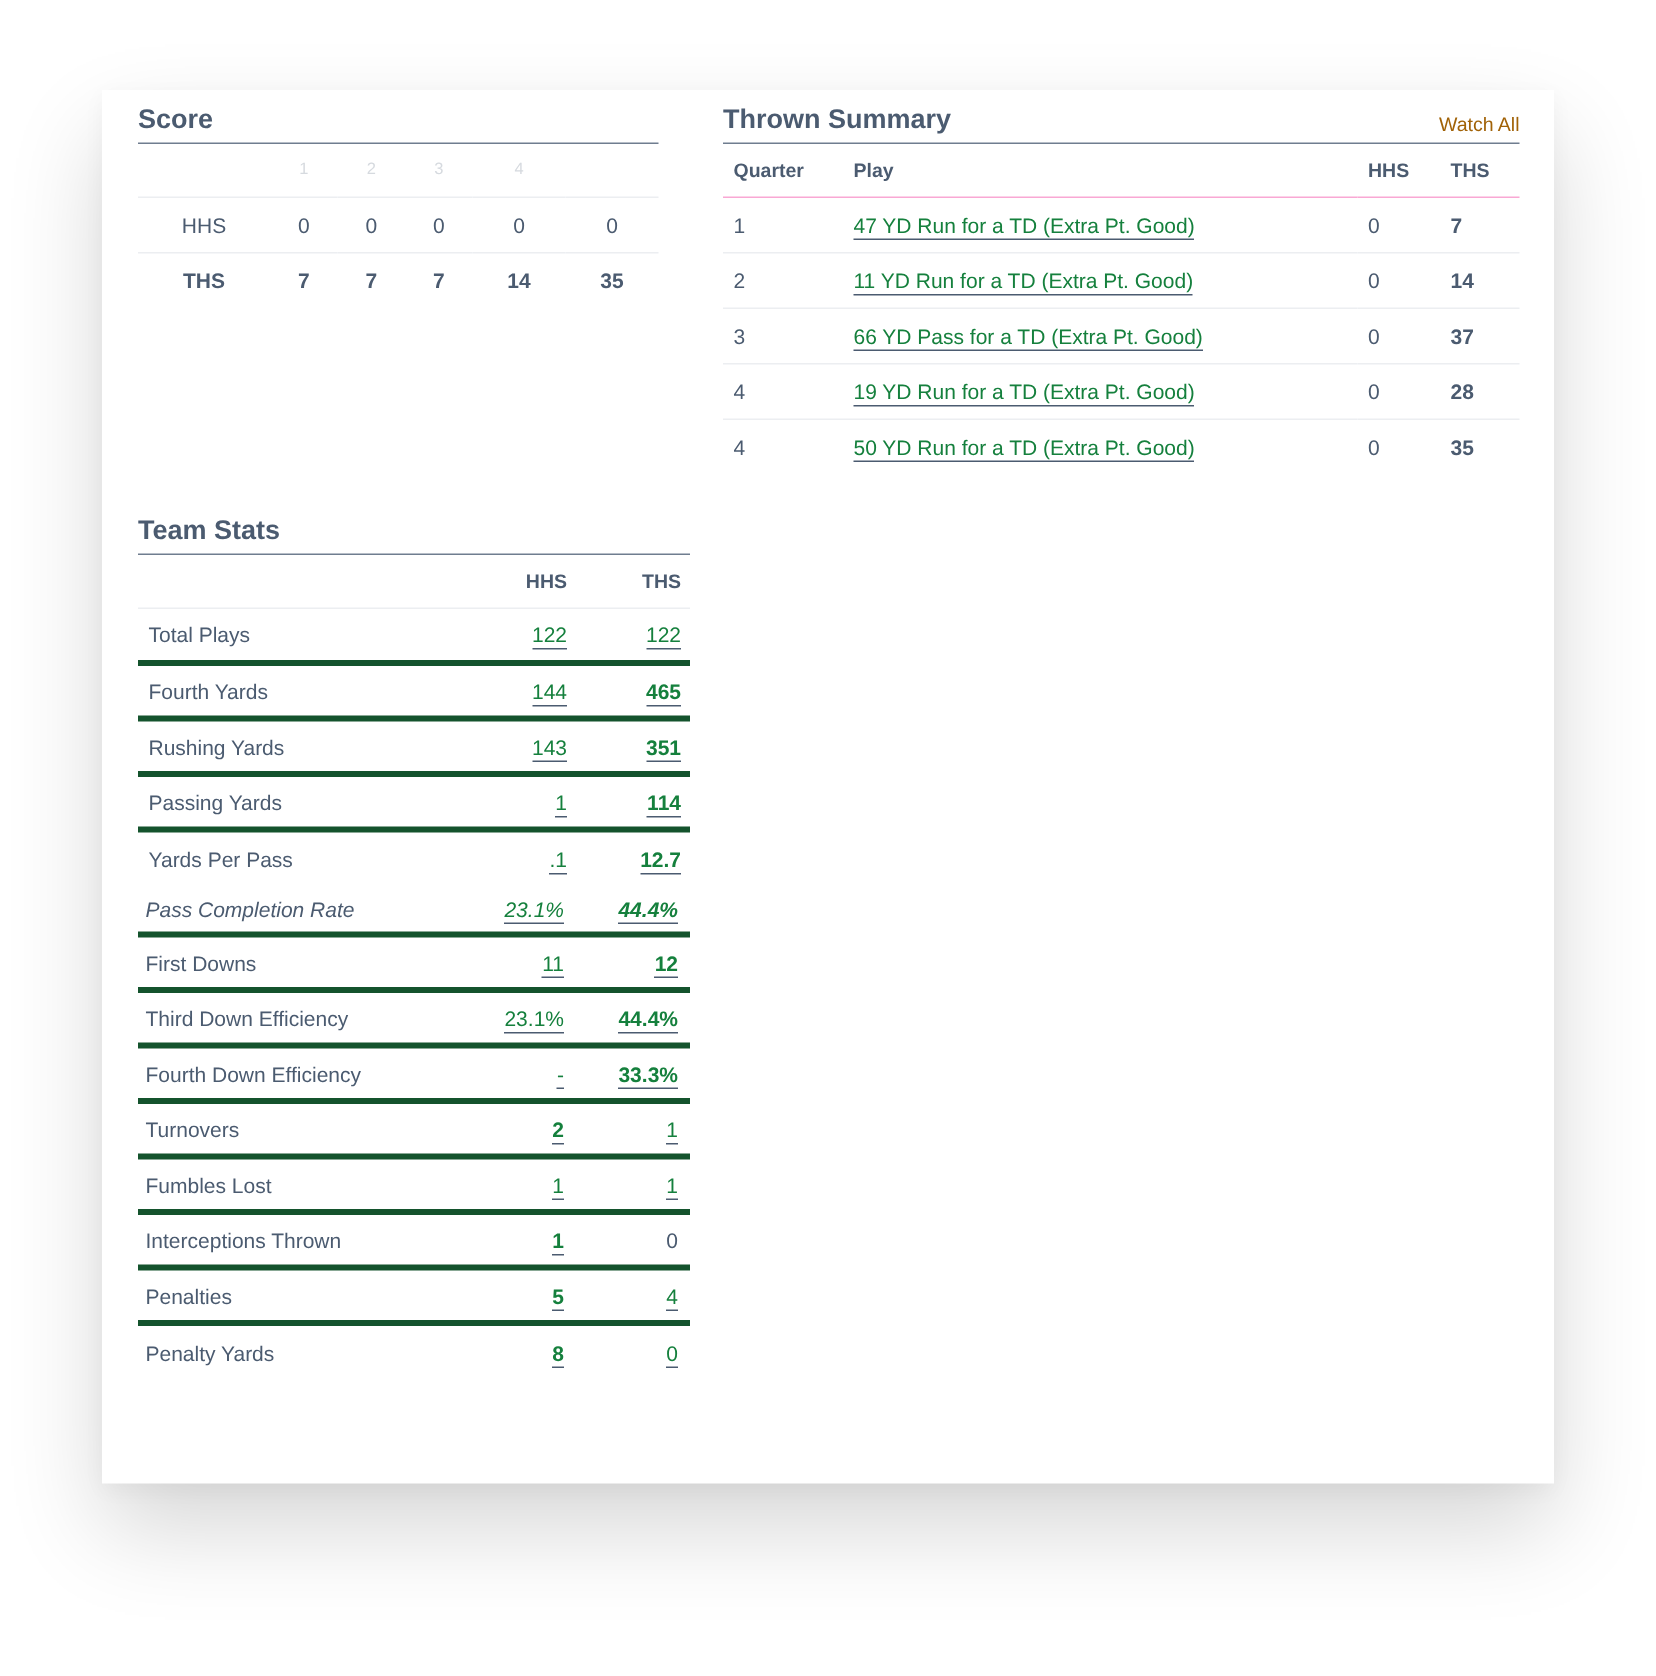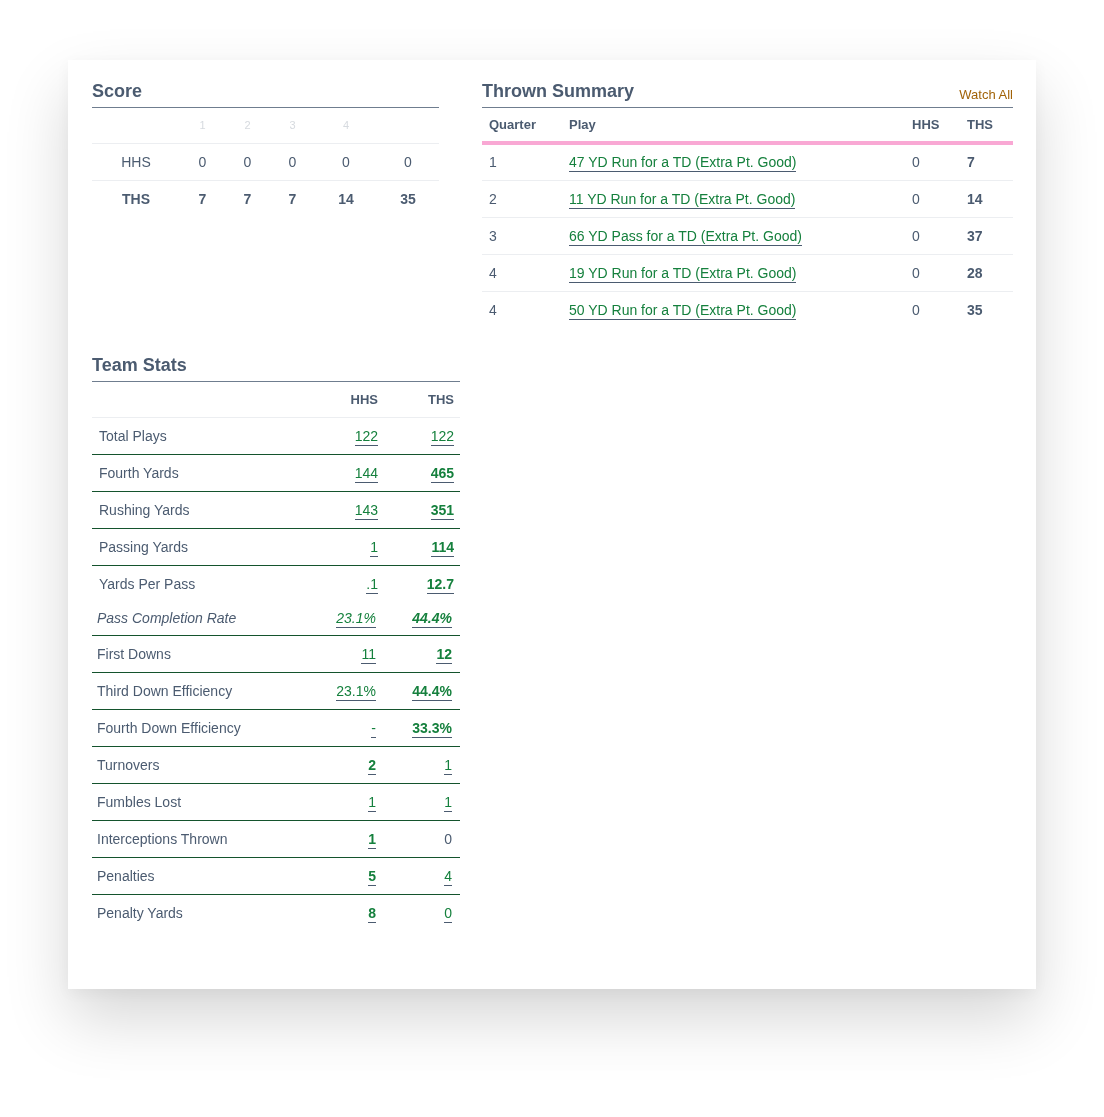--- a/index.html
+++ b/index.html
@@ -18,21 +18,20 @@
       box-shadow: 0 30px 60px rgba(0,0,0,0.16), 0 4px 14px rgba(0,0,0,0.04);
     }
     .section-title {
       font-size: 18px;
       font-weight: bold;
       color: #4b5b70;
       height: 28px;
       line-height: 22px;
       border-bottom: 1.5px solid #6f7d8f;
       position: relative;
-      margin-top: 12px;
     }
     .watch-all {
       position: absolute;
       right: 0; top: 4px;
       font-size: 13px;
       font-weight: normal;
       color: #a16207;
       cursor: pointer;
     }
     
@@ -63,21 +62,21 @@
     .summary {
       position: absolute;
       left: 414px; top: 8px;
       width: 531px;
     }
     .summary th {
       font-size: 13px;
       font-weight: bold;
       text-align: left;
       height: 35px;
-      border-bottom: 4px solid #f9a8d4;
+      border-bottom: 1px solid #f9a8d4;
       padding-left: 7px;
     }
     .summary td {
       font-size: 14px;
       height: 37px;
       text-align: left;
       padding-left: 7px;
       border-bottom: 1px solid #eceef1;
     }
     .summary tr:last-child td { border-bottom: none; }
@@ -99,21 +98,21 @@
       font-size: 13px;
       font-weight: bold;
       text-align: right;
       height: 35px;
       border-bottom: 1px solid #eceef1;
       padding-right: 6px;
     }
     .stats td {
       font-size: 14px;
       height: 37px;
-      border-bottom: 1px solid #14532d;
+      border-bottom: 4px solid #14532d;
     }
     .stats td.lbl { padding-left: 7px; text-align: left; }
     .stats td.val { text-align: right; padding-right: 6px; }
     .stats tr.nb td { border-bottom: none; }
     .stats tr.alt td.lbl { padding-left: 5px; }
     .stats tr.alt td.val.h { padding-right: 8px; }
     .stats tr.alt td.val.t { padding-right: 8px; }
     .stats tr.short td { height: 33px; font-style: italic; }
     .stats tr:last-child td { border-bottom: none; }
     .b { font-weight: bold; }

